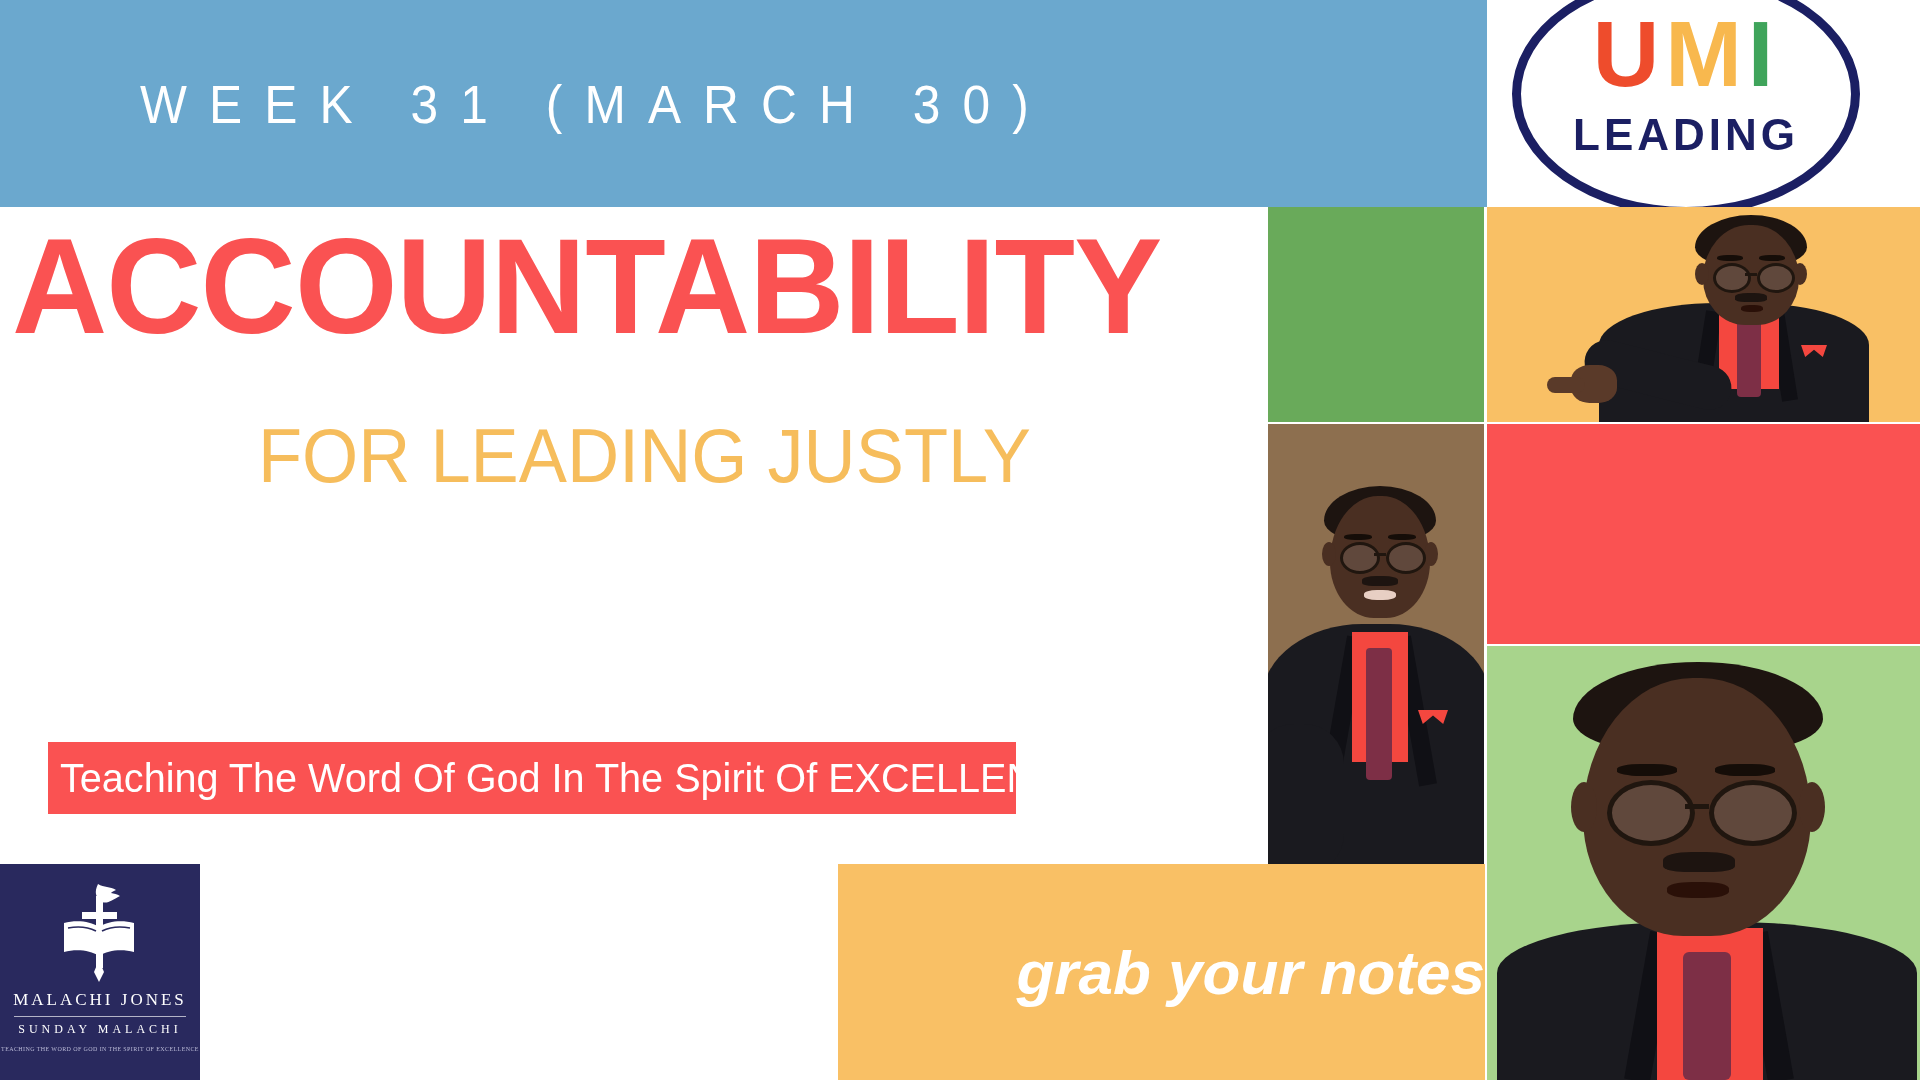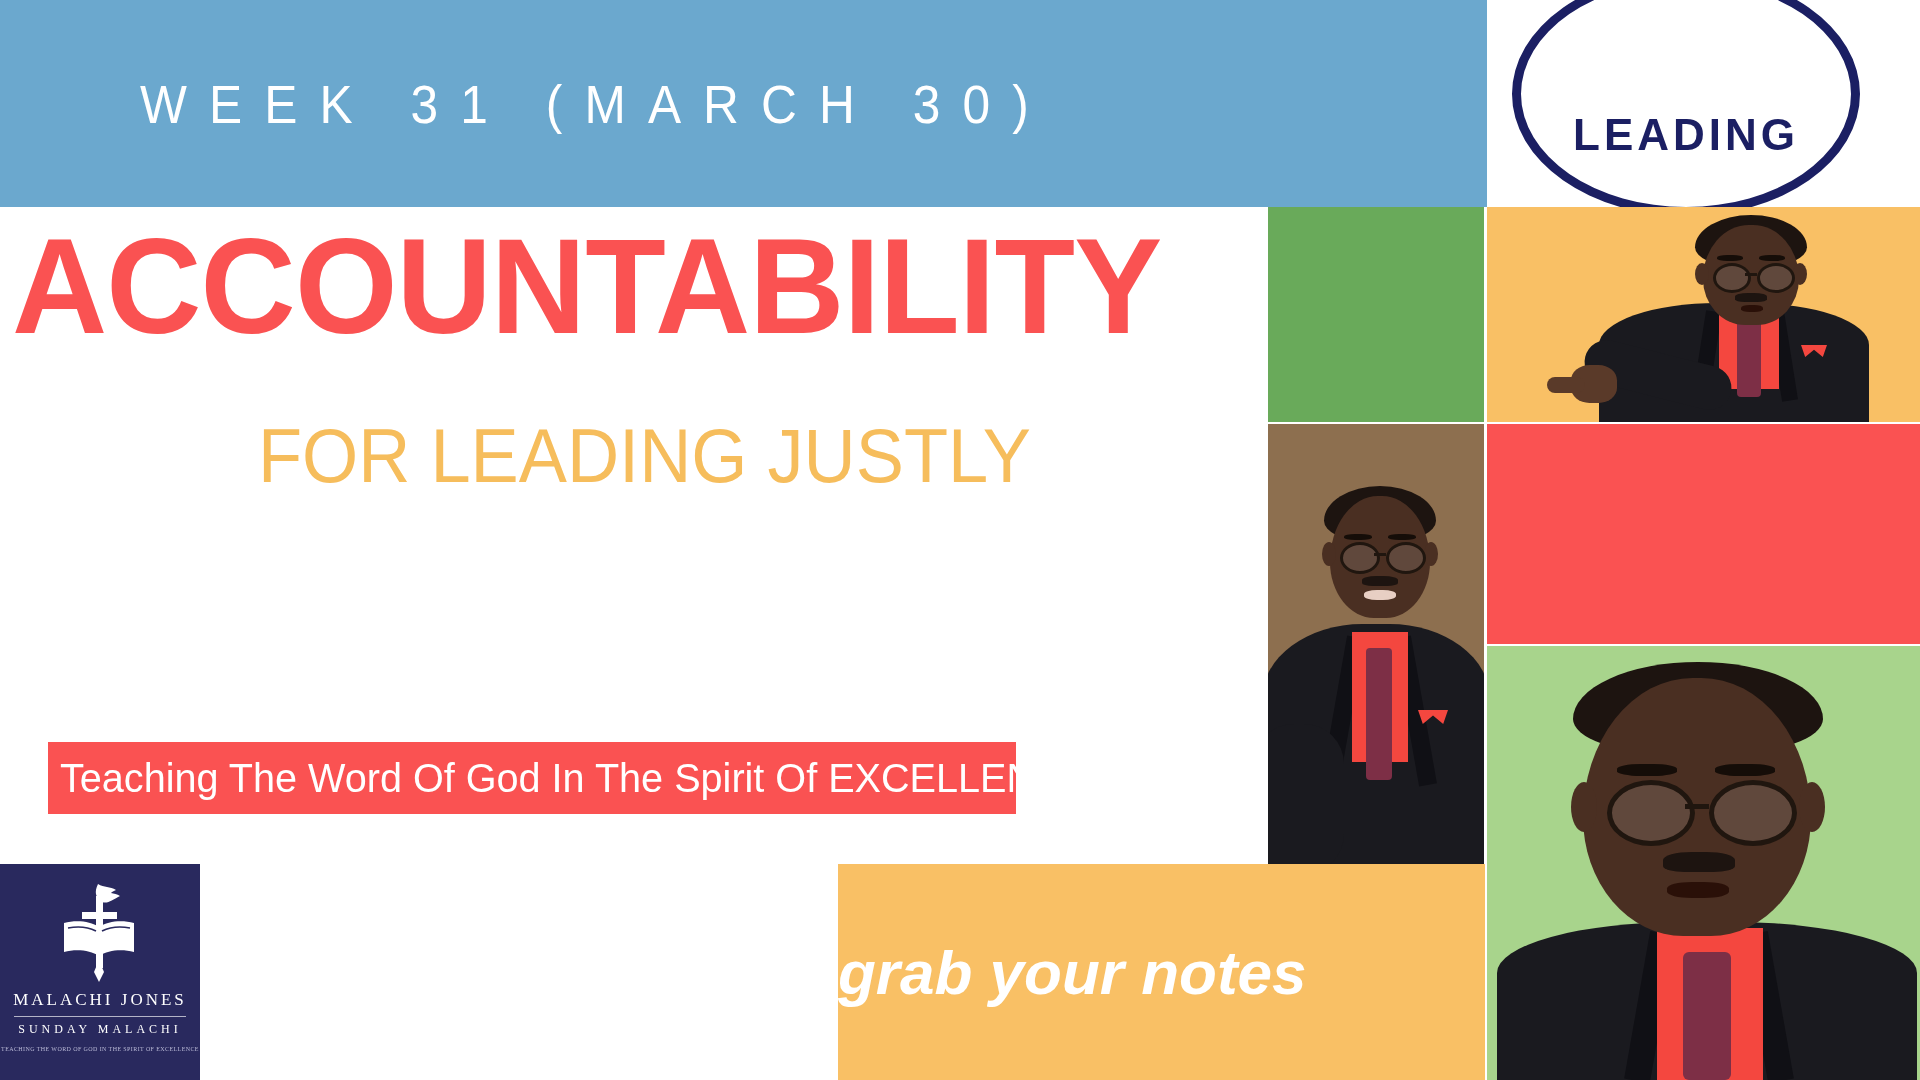--- a/index.html
+++ b/index.html
@@ -105,21 +105,21 @@
     transform:scaleX(0.99);transform-origin:left center;
   }
 
   
   .cta-red{
     position:absolute;left:200px;top:864px;width:640px;height:216px;
     background:#fa5252;display:flex;align-items:center;justify-content:center;
   }
   .cta-amber-text-wrap{
     position:absolute;left:838px;top:864px;width:647px;height:216px;
-    display:flex;align-items:center;justify-content:flex-start;
+    display:flex;align-items:center;justify-content:flex-end;
   }
   .cta-text{
     color:#ffffff;font-size:62px;font-weight:700;font-style:italic;
     white-space:nowrap;font-family:"Liberation Sans", sans-serif;
   }
 
   
   .rj-box{
     position:absolute;left:0;top:864px;width:200px;height:216px;background:#29295e;
   }
@@ -148,20 +148,23 @@
 
 <div class="canvas">
 
   <div class="header-band">
     <div class="week-label">WEEK 31 (MARCH 30)</div>
   </div>
   <div class="header-white"></div>
 
   <div class="umi-logo">
     <div class="umi-ring"></div>
+    <div class="umi-letters">
+      <span class="umi-u">U</span><span class="umi-m">M</span><span class="umi-i">I</span>
+    </div>
     <div class="umi-precepts">LEADING</div>
   </div>
 
   <div class="block blk-green"></div>
 
   <div class="block blk-amber">
 
     <div class="portrait" style="left:0;top:0;width:433px;height:215px;">
       <div class="p-body" style="left:112px;top:96px;width:270px;height:140px;"></div>
       <div class="p-lapel" style="left:212px;top:104px;width:16px;height:90px;transform:rotate(9deg);"></div>

